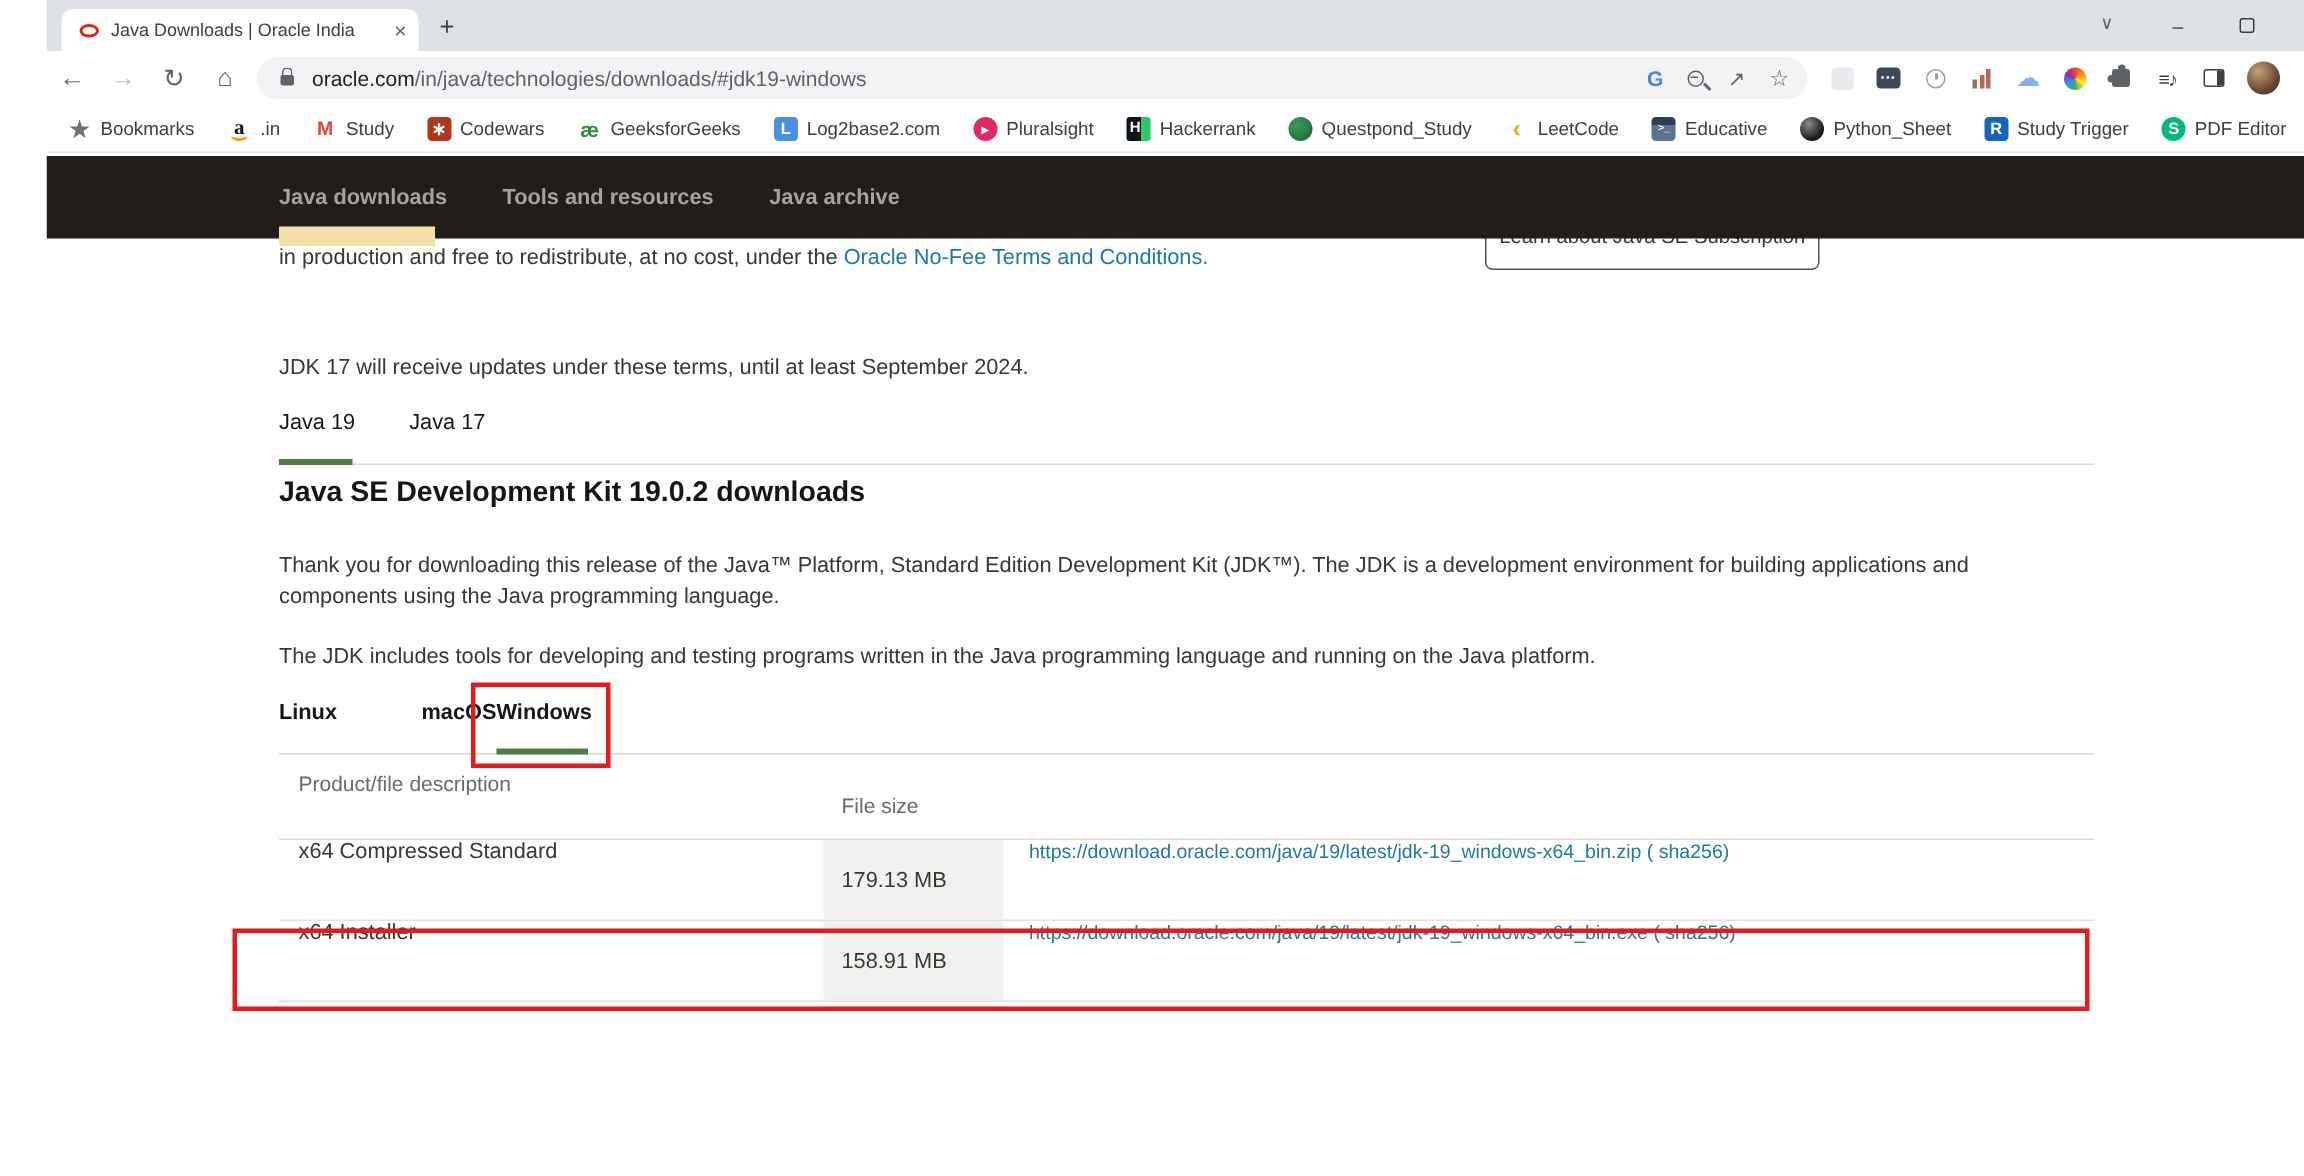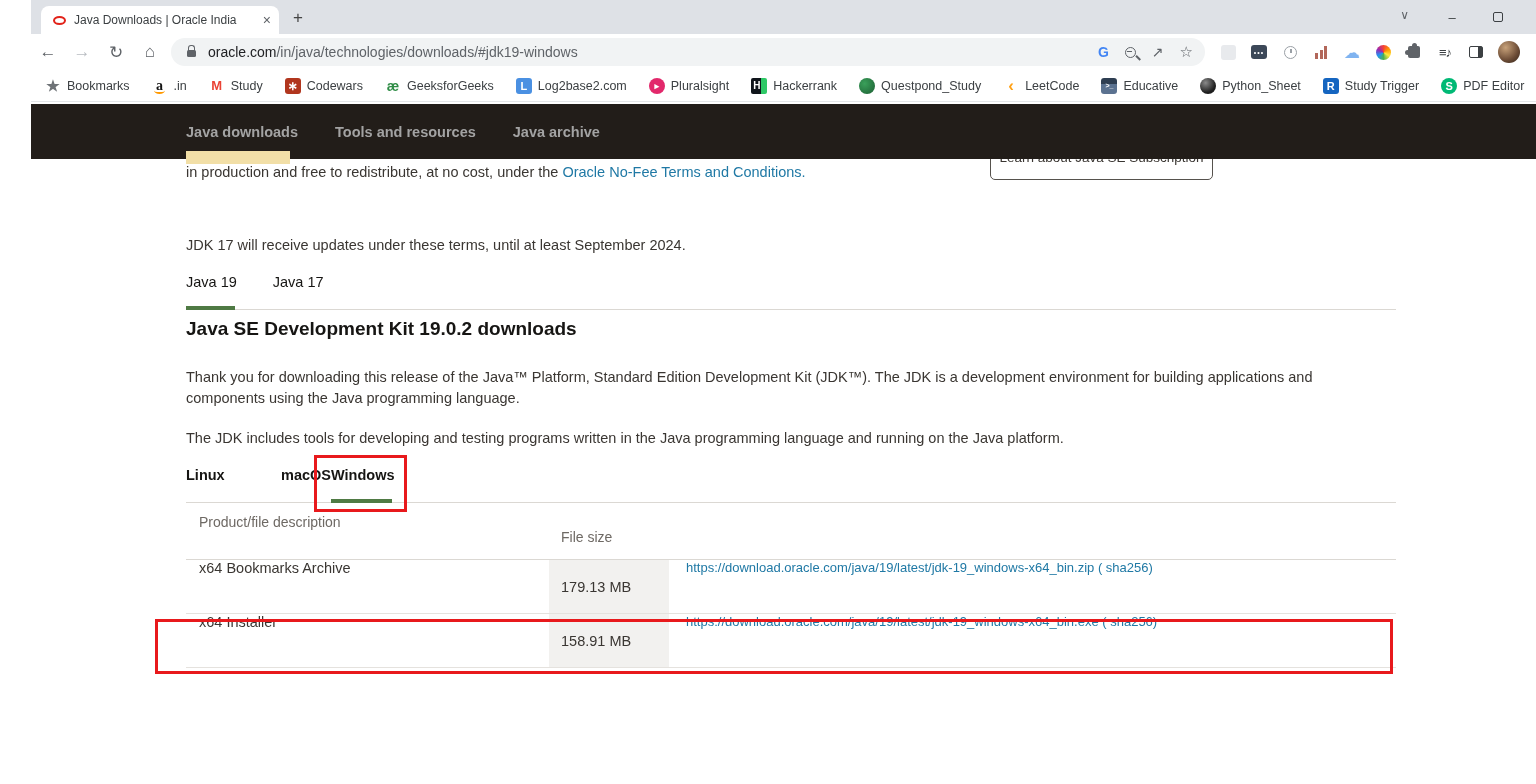--- a/index.html
+++ b/index.html
@@ -288,21 +288,21 @@
     </div>
     <div class="rule rule-ptabs"></div>
     <div class="greenbar gb-windows"></div>
 
     <div class="dl-table">
       <div class="trow header">
         <span class="c1">Product/file description</span>
         <span class="c2">File size</span>
       </div>
       <div class="trow datarow">
-        <span class="c1">x64 Bookmarks Archive</span>
+        <span class="c1">x64 Compressed Standard</span>
         <span class="c2">179.13 MB</span>
         <span class="c3"><a class="link" href="#">https://download.oracle.com/java/19/latest/jdk-19_windows-x64_bin.zip</a> <a class="link" href="#">( sha256)</a></span>
       </div>
       <div class="trow datarow">
         <span class="c1">x64 Installer</span>
         <span class="c2">158.91 MB</span>
         <span class="c3"><a class="link" href="#">https://download.oracle.com/java/19/latest/jdk-19_windows-x64_bin.exe</a> <a class="link" href="#">( sha256)</a></span>
       </div>
     </div>
 

